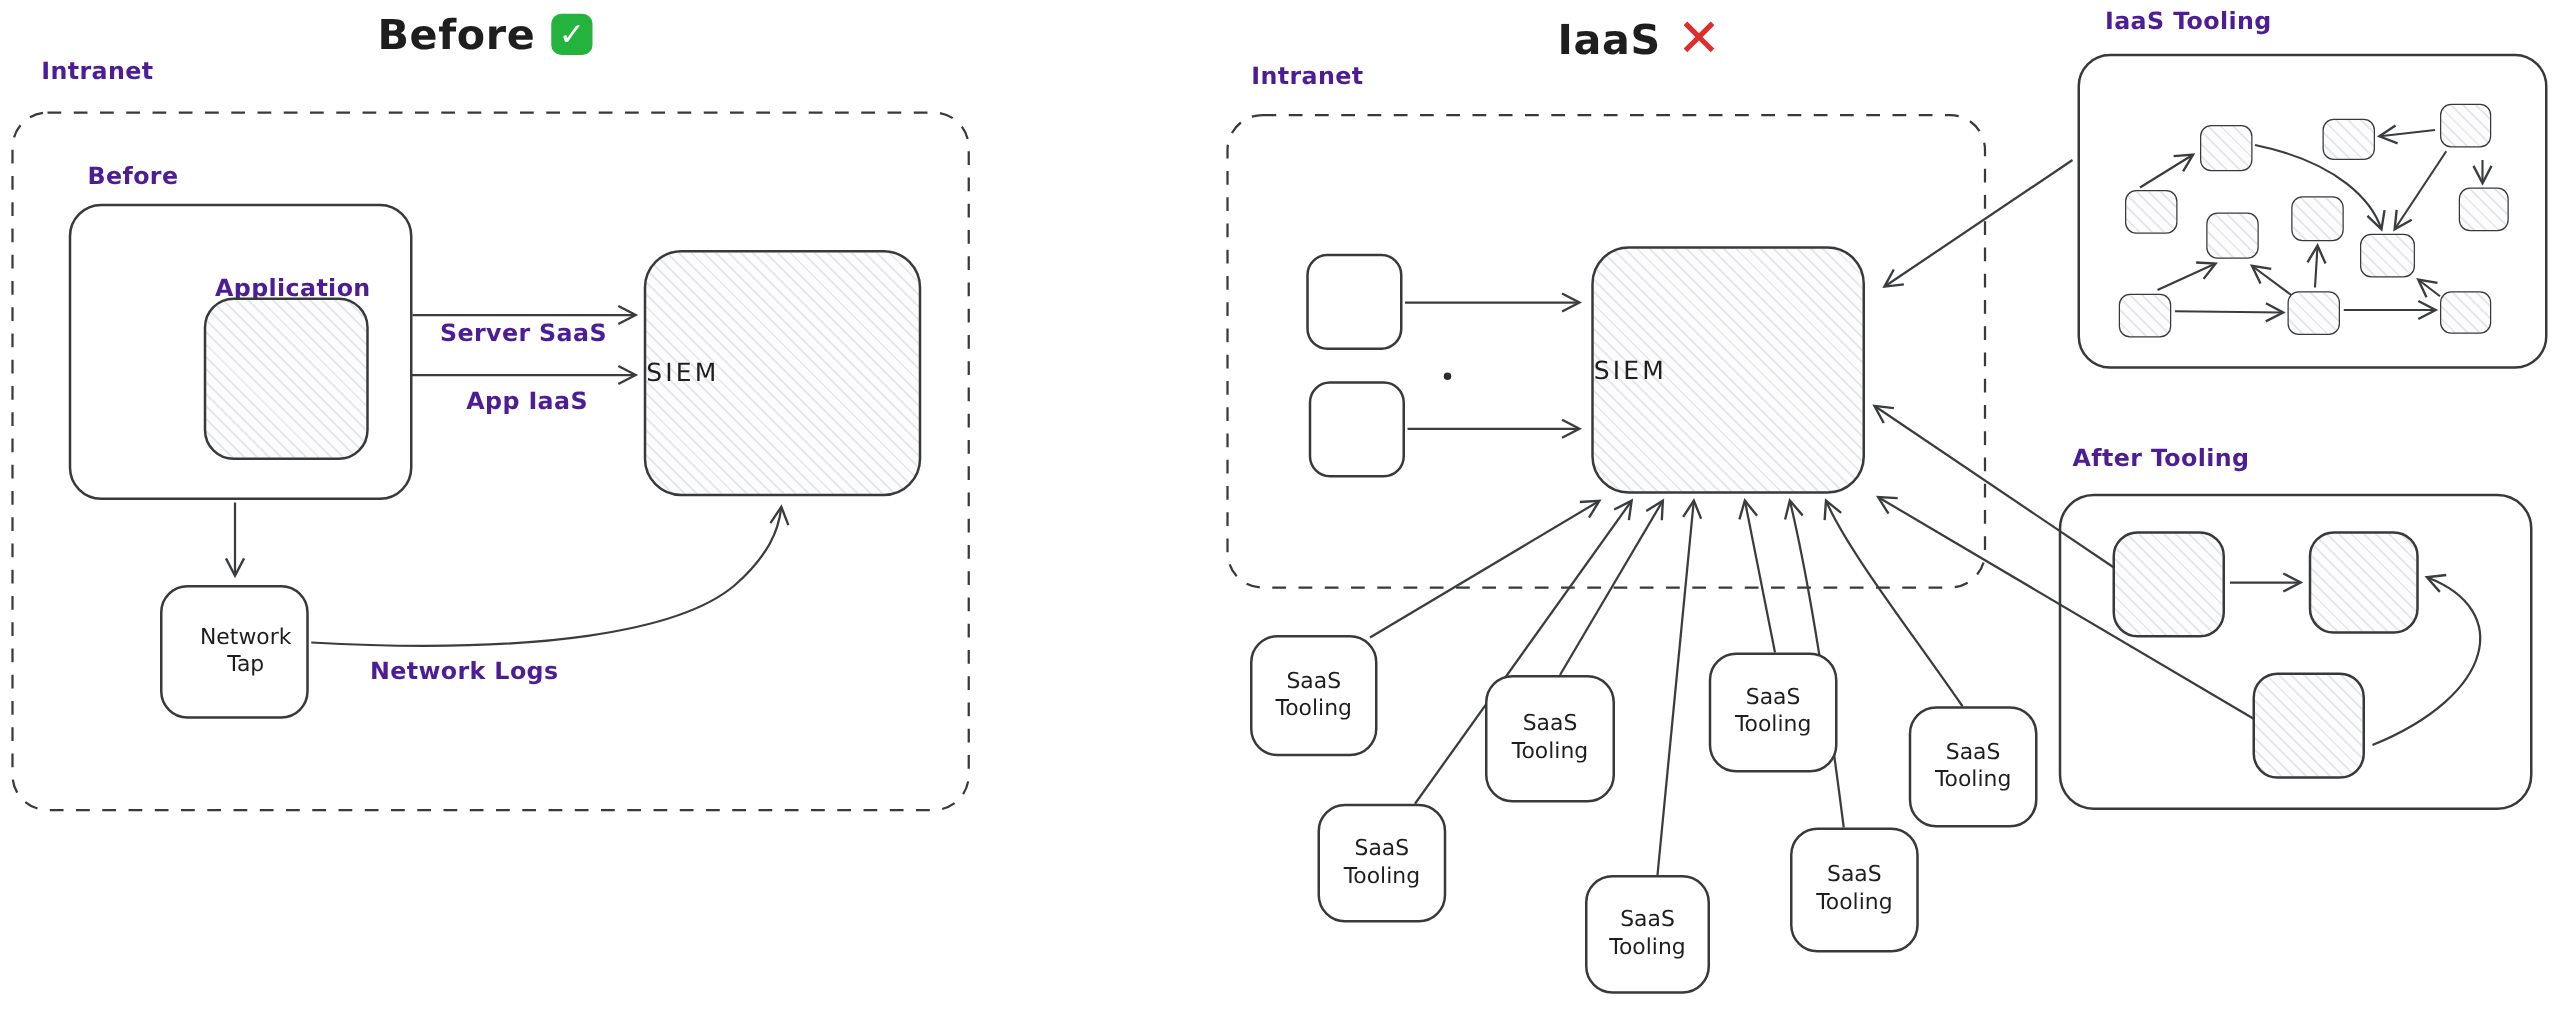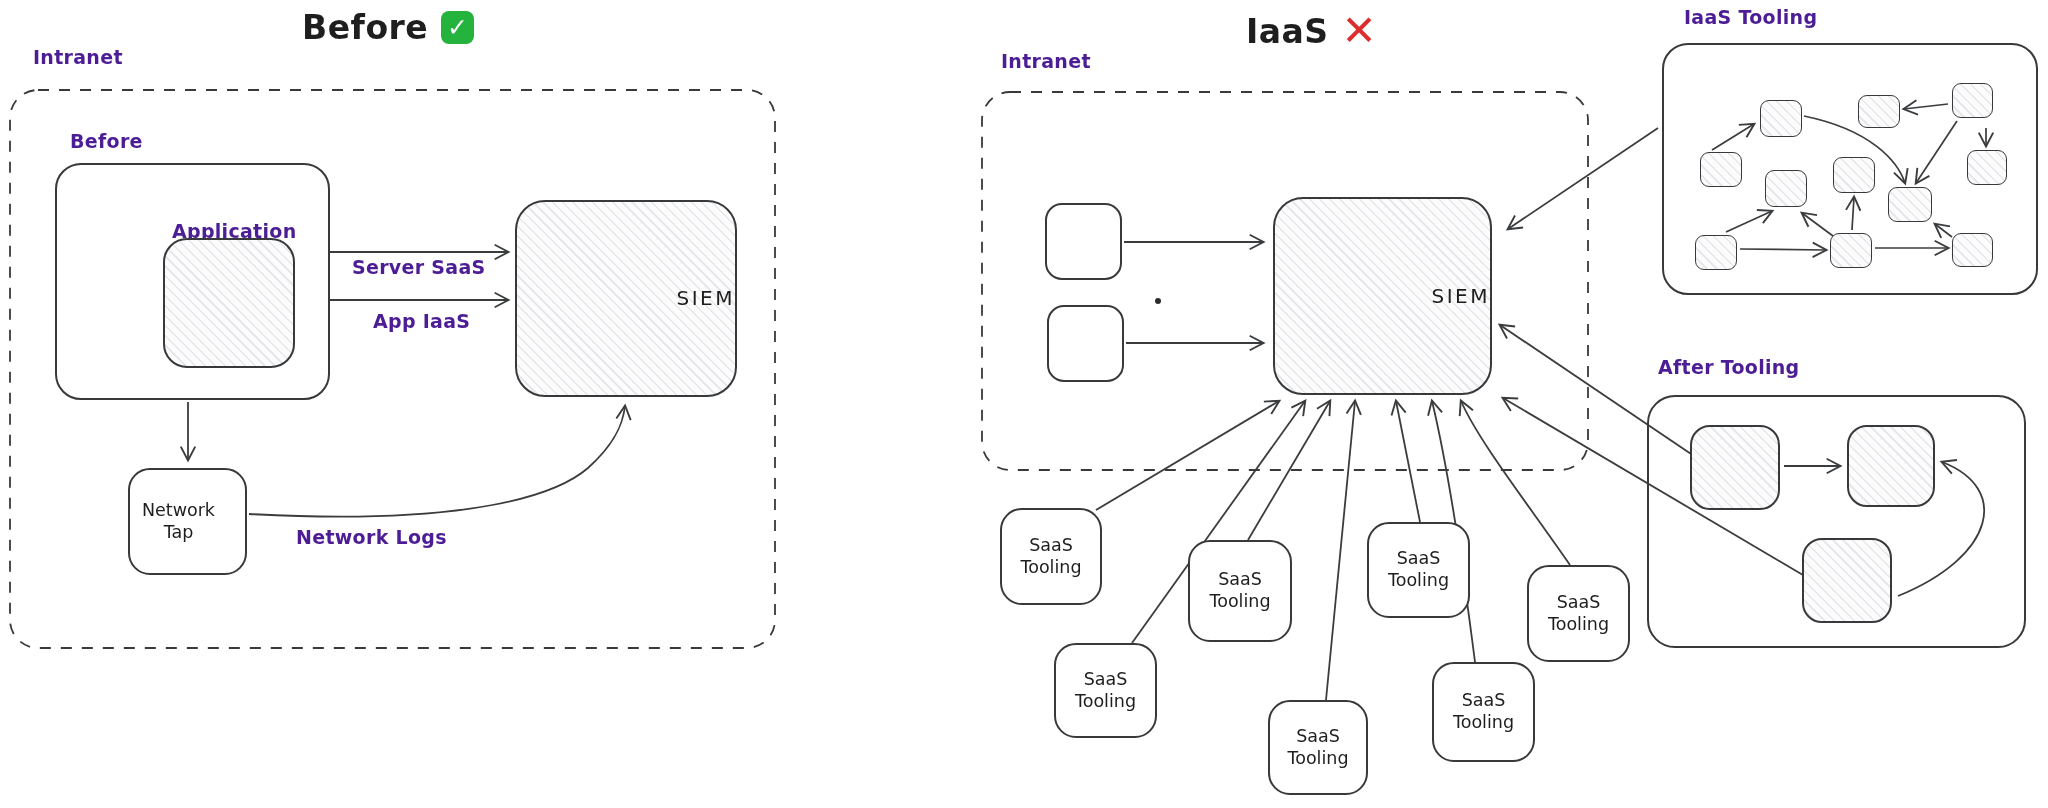--- a/index.html
+++ b/index.html
@@ -3,21 +3,21 @@
 <meta charset="utf-8">
 <style>
   html,body{margin:0;padding:0;background:#ffffff;}
   .canvas{
     position:relative;width:2048px;height:808px;background:#ffffff;
     font-family:"DejaVu Sans",sans-serif;color:#1e1e1e;overflow:hidden;
   }
   .wires{position:absolute;left:0;top:0;width:2048px;height:808px;}
   .box{
     position:absolute;border:2px solid #37393b;background:#ffffff;
-    box-sizing:border-box;display:flex;align-items:center;justify-content:flex-end;
+    box-sizing:border-box;display:flex;align-items:center;justify-content:flex-start;
     text-align:center;line-height:1.25;
   }
   .hatch{
     background-color:#fcfcfd;
     background-image:repeating-linear-gradient(45deg,
       rgba(125,135,150,0.17) 0px, rgba(125,135,150,0.17) 1.6px,
       transparent 1.6px, transparent 7px);
   }
   .mini{border-width:1.8px;border-radius:9px;}
   .lbl{position:absolute;font-size:19px;color:#4c1d95;white-space:nowrap;letter-spacing:.3px;font-weight:bold;}

